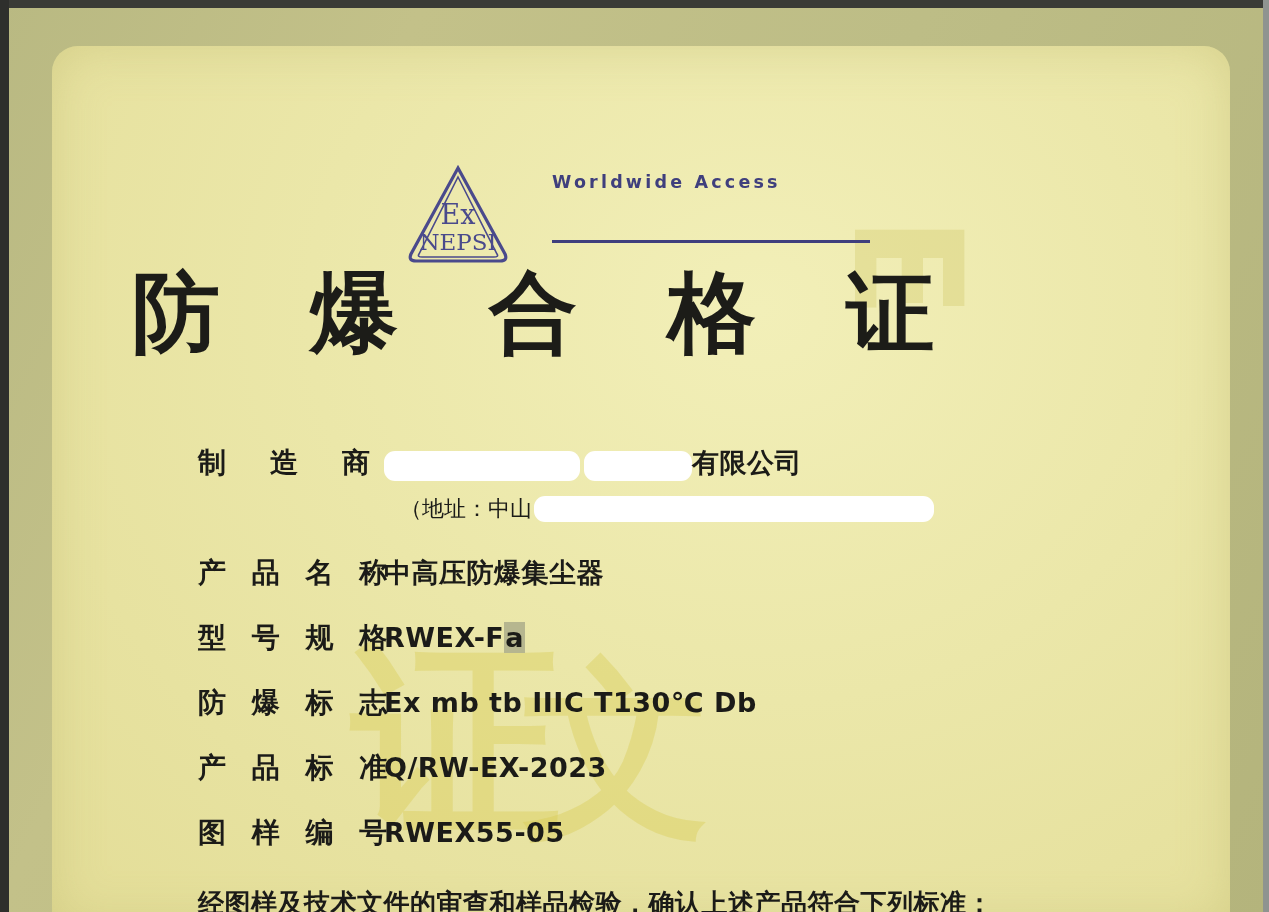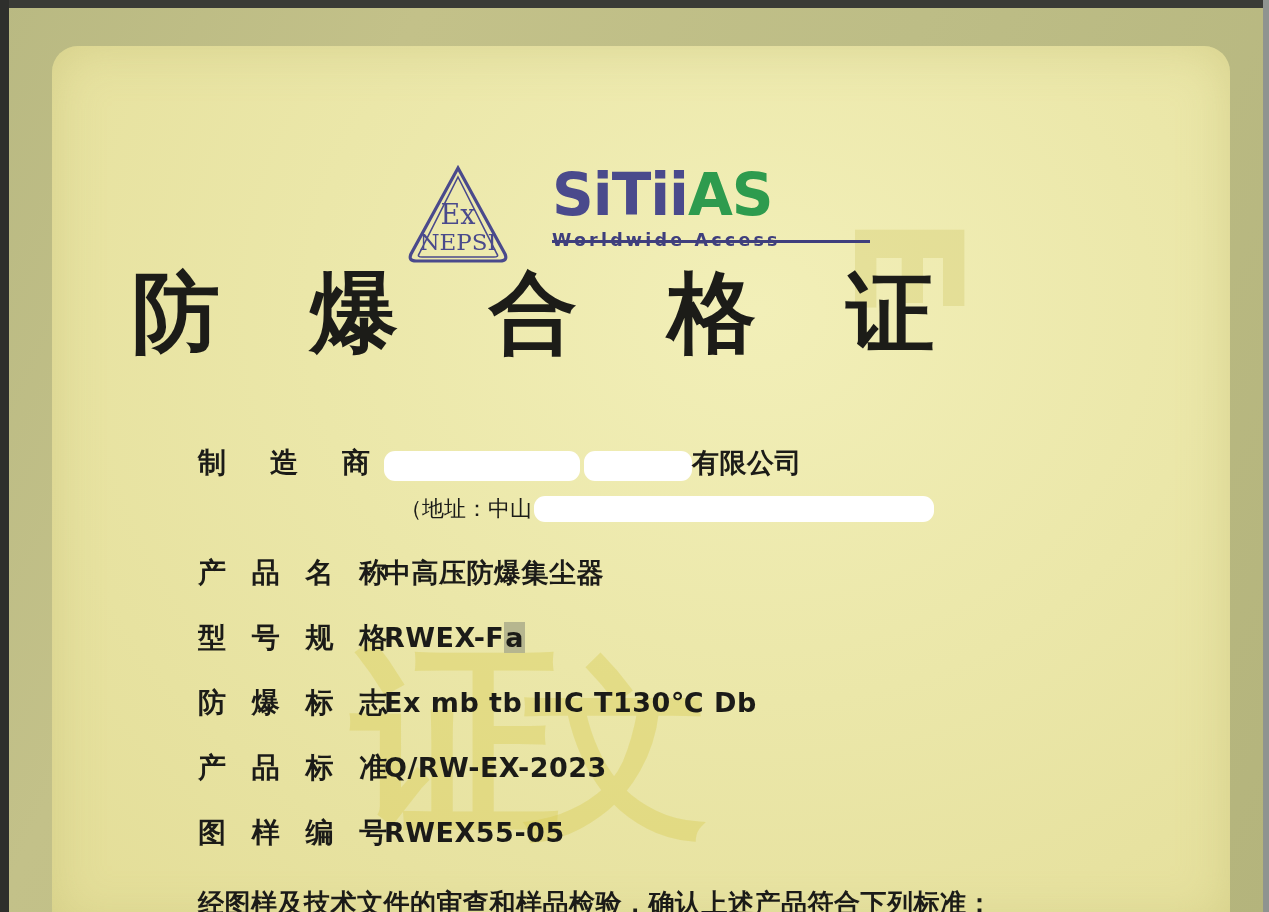--- a/index.html
+++ b/index.html
@@ -264,21 +264,20 @@
       <div id="nepsi-logo">
         <svg width="108" height="108" viewBox="0 0 108 108">
           <path d="M54 6 L101 92 Q104 99 96 99 L12 99 Q4 99 7 92 Z" fill="none" stroke="#4a4a8c" stroke-width="3.2"></path>
           <path d="M54 15 L93 92 Q95 95 90 95 L18 95 Q13 95 15 92 Z" fill="none" stroke="#4a4a8c" stroke-width="1.6"></path>
           <text x="54" y="62" text-anchor="middle" font-family="DejaVu Serif, serif" font-size="27" fill="#4a4a8c">Ex</text>
           <text x="54" y="88" text-anchor="middle" font-family="DejaVu Serif, serif" font-size="23" fill="#4a4a8c">NEPSI</text>
         </svg>
       </div>
 
       <div id="sitiias-logo">
-        <div id="sitiias-wordmark"><span>SiTii</span><span class="green">AS</span></div>
         <div id="sitiias-underline"></div>
         <div id="sitiias-tagline">Worldwide Access</div>
       </div>
 
     </div>
 
     <div id="certificate-title">防 爆 合 格 证</div>
 
 
     <div class="field-row" id="row-manufacturer">

